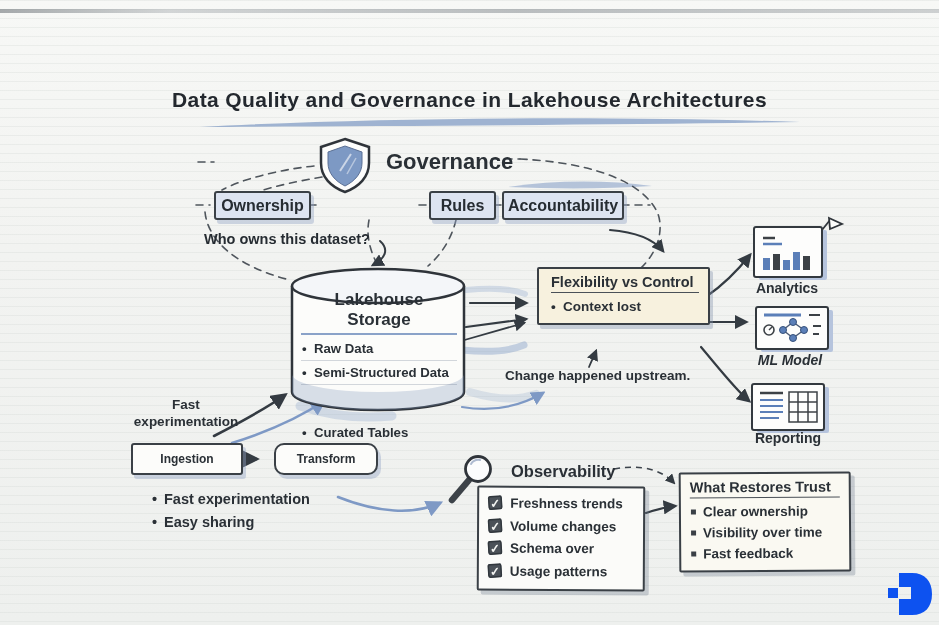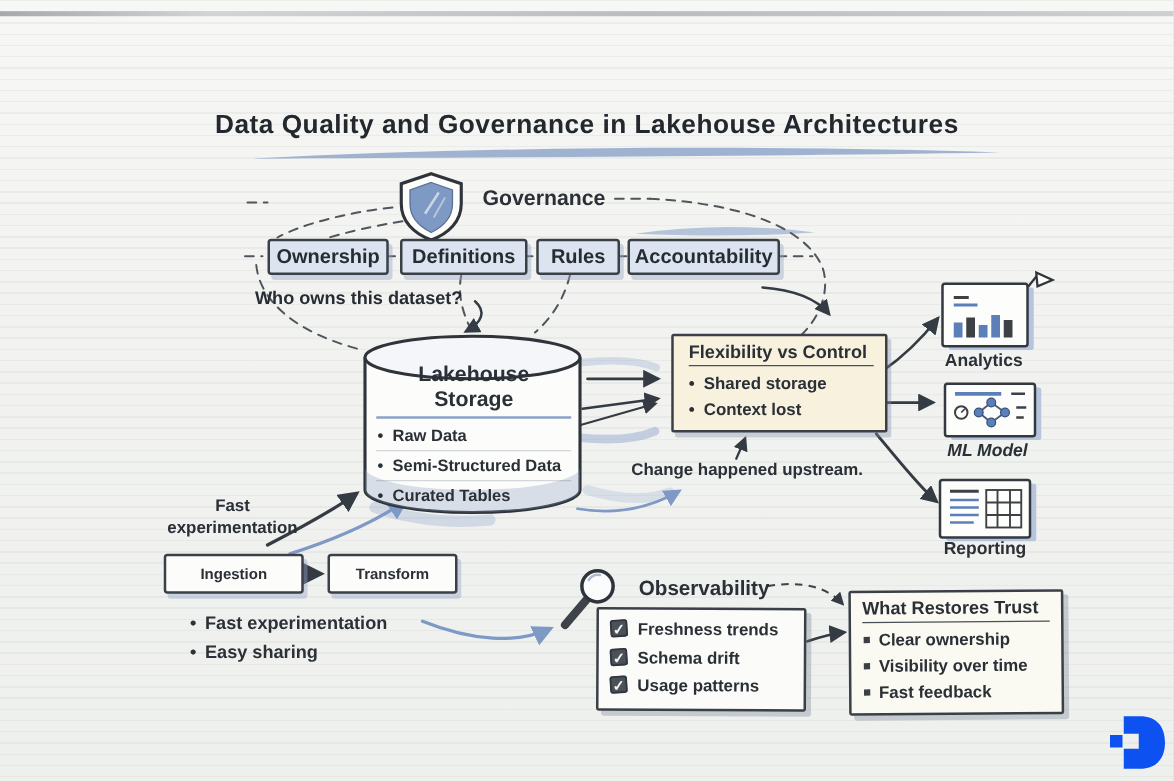--- a/index.html
+++ b/index.html
@@ -17,26 +17,26 @@
     font-size:21px;font-weight:700;letter-spacing:.4px;color:#23282e;}
   .scene{position:absolute;inset:0;}
   .lbl{position:absolute;white-space:nowrap;}
   .pill{position:absolute;height:25px;line-height:25px;text-align:center;
     background:#dde4f1;border:2px solid #3a4046;border-radius:3px;
     font-size:16px;font-weight:600;color:#262c32;
     box-shadow:3px 4px 0 rgba(148,165,198,.42);}
   .whitebox{position:absolute;background:#fcfcfa;border:2px solid #3a4046;border-radius:3px;
     box-shadow:3px 4px 0 rgba(148,165,198,.42);text-align:center;font-weight:600;}
   .question{font-size:14.5px;font-weight:600;color:#262c32;}
-  .gov-label{font-size:17px;font-weight:700;}
+  .gov-label{font-size:22px;font-weight:700;}
   .cyl-text{position:absolute;left:301px;top:290px;width:156px;}
   .cyl-title{font-size:17px;font-weight:700;padding-bottom:3px;border-bottom:2.5px solid #8aa2c8;text-align:center;}
   .cyl-list{list-style:none;margin:2px 0 0;padding:0;font-size:13.2px;font-weight:600;}
   .cyl-list li{line-height:23px;border-bottom:1px solid rgba(100,115,140,.28);padding-left:13px;position:relative;}
-  .cyl-list li:last-child{border-bottom:none;}
+  .cyl-list li:last-child{border-bottom:none;margin-top:36px;}
   .cyl-list li::before{content:"•";position:absolute;left:1px;color:#2a3036;}
   .notebox{position:absolute;border:2px solid #3a4046;border-radius:2px;padding:5px 9px 6px;}
   .tradeoff{left:537px;top:267px;width:148px;background:#f7f1de;box-shadow:3px 4px 0 rgba(130,145,170,.38);padding-left:12px;}
   .notebox h3{margin:0 0 3px;font-size:14.5px;font-weight:700;border-bottom:1.5px solid #4a5057;padding-bottom:2px;}
   .dotlist{list-style:none;margin:0;padding:0;font-size:13.5px;font-weight:600;}
   .dotlist li{line-height:21px;padding-left:12px;position:relative;}
   .dotlist li::before{content:"•";position:absolute;left:0;}
   .iconbox{position:absolute;background:#fdfdfc;border:2px solid #33393f;border-radius:3px;
     box-shadow:5px 3px 0 -1px #b6c4dd;}
   .consumer-label{font-size:14px;font-weight:600;text-align:center;}
@@ -155,39 +155,37 @@
     <g transform="translate(808,214)" fill="#fdfdfc" stroke="#2f343a" stroke-width="1.8">
       <line x1="6" y1="26" x2="22" y2="6"></line>
       <path d="M21,4 L34,10 L22,15 Z"></path>
       <circle cx="5" cy="28" r="4"></circle>
     </g>
   </svg>
 
   <div class="lbl gov-label" style="left:386px;top:149px;">Governance</div>
 
   <div class="pill" style="left:214px;top:191px;width:93px;">Ownership</div>
-  <div class="pill" style="left:320px;top:191px;width:98px;">Definitions</div>
   <div class="pill" style="left:429px;top:191px;width:63px;">Rules</div>
   <div class="pill" style="left:502px;top:191px;width:118px;">Accountability</div>
 
   <div class="lbl question" style="left:204px;top:231px;">Who owns this dataset?</div>
 
   <div class="cyl-text">
     <div class="cyl-title">Lakehouse Storage</div>
     <ul class="cyl-list">
       <li>Raw Data</li>
       <li>Semi-Structured Data</li>
       <li>Curated Tables</li>
     </ul>
   </div>
 
   <div class="notebox tradeoff">
     <h3>Flexibility vs Control</h3>
     <ul class="dotlist">
-      <li>Shared storage</li>
       <li>Context lost</li>
     </ul>
   </div>
 
   <div class="lbl upstream" style="left:505px;top:368px;">Change happened upstream.</div>
 
   <div class="iconbox" style="left:753px;top:226px;width:66px;height:48px;">
     <svg width="66" height="48" viewBox="0 0 66 48">
       <line x1="8" y1="10" x2="20" y2="10" stroke="#3c4146" stroke-width="2.5"></line>
       <line x1="8" y1="16" x2="27" y2="16" stroke="#5b7fb8" stroke-width="2.5"></line>
@@ -236,33 +234,34 @@
         <line x1="36" y1="17" x2="64" y2="17"></line>
           <line x1="36" y1="27" x2="64" y2="27"></line>
       </g>
     </svg>
   </div>
   <div class="lbl consumer-label" style="left:751px;top:430px;width:74px;">Reporting</div>
 
   <div class="fastexp">Fast experimentation</div>
 
   <div class="whitebox stage" style="left:131px;top:443px;width:108px;">Ingestion</div>
-  <div class="whitebox stage" style="left:262px;top:443px;width:100px;">Transform</div>
+  <div class="whitebox stage" style="left:274px;top:443px;width:100px;border-radius:10px;">Transform</div>
 
   <ul class="dotlist benefits">
     <li>Fast experimentation</li>
     <li>Easy sharing</li>
   </ul>
 
   <div class="lbl obs-label" style="left:500px;top:462px;margin-left:11px;">Observability</div>
 
   <div class="notebox checklist-box">
     <ul class="dotlist">
       <li><span class="checkbox"></span><span>Freshness trends</span></li>
-      <li><span class="checkbox"></span><span>Schema drift</span></li>
+      <li><span class="checkbox"></span><span>Volume changes</span></li>
+      <li><span class="checkbox"></span><span>Schema over</span></li>
       <li><span class="checkbox"></span><span>Usage patterns</span></li>
     </ul>
   </div>
 
   <div class="notebox trustbox">
     <h3>What Restores Trust</h3>
     <ul class="dotlist sqlist">
       <li>Clear ownership</li>
       <li>Visibility over time</li>
       <li>Fast feedback</li>

